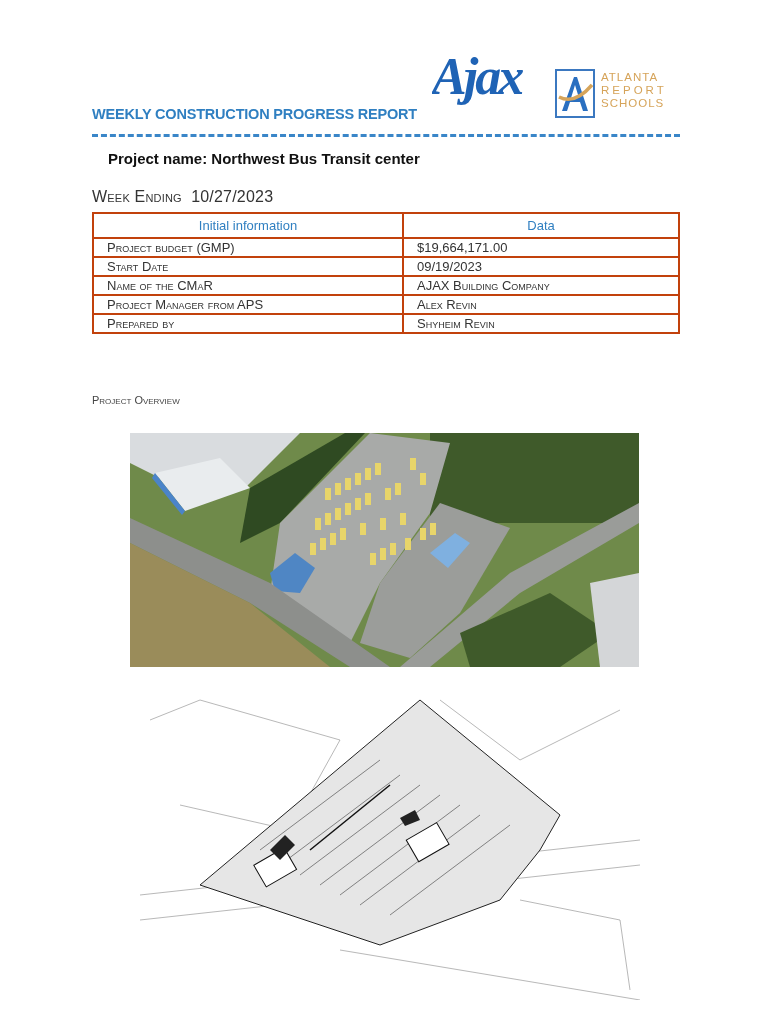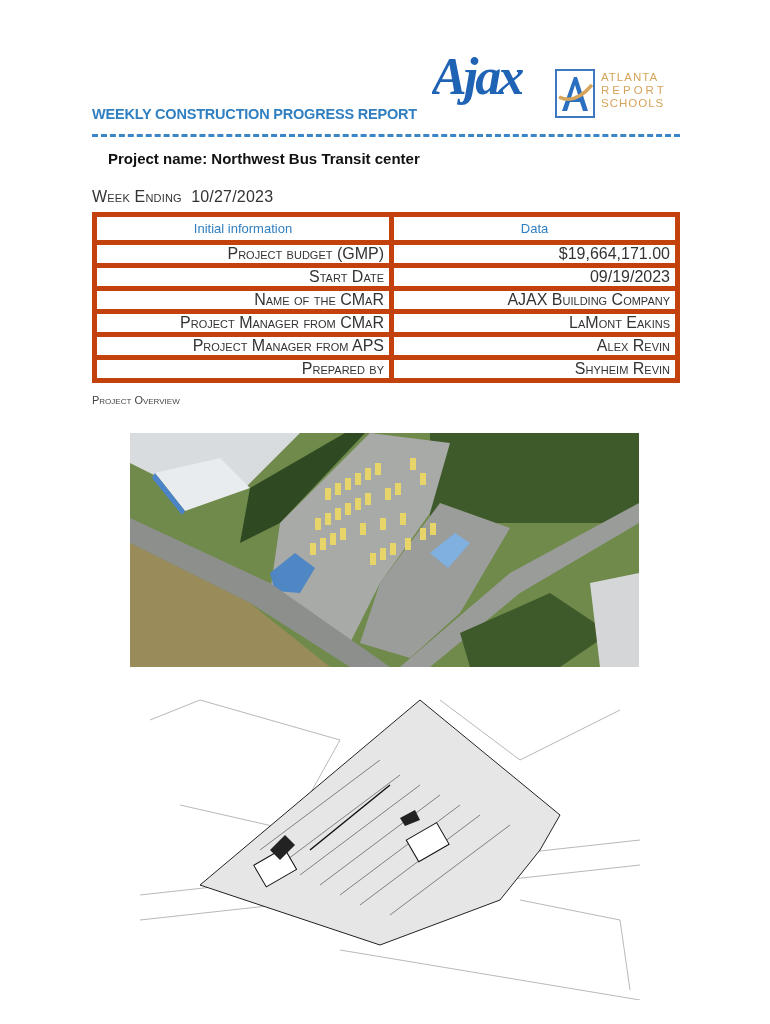--- a/index.html
+++ b/index.html
@@ -11,23 +11,23 @@
   .project-name { left:108px; top:150px; font-size:15px; font-weight:bold; color:#111; }
   .week { left:92px; top:188px; font-size:16px; color:#333; font-variant:small-caps; letter-spacing:0.2px; }
 
   
   .ajax { left:432px; top:46px; width:118px; height:64px; }
   .aps-box { left:555px; top:69px; width:40px; height:49px; border:2px solid #3b78c0; box-sizing:border-box; background:#fff; }
   .aps-text { left:601px; top:71px; font-size:11.5px; line-height:13px; color:#d6a45a; letter-spacing:1px; }
 
   
   table.info { position:absolute; left:92px; top:212px; width:588px; border-collapse:collapse; font-size:11px; }
-  table.info td, table.info th { border:5px solid #c2410c; padding:0 5px; height:17px; text-align:left; }
+  table.info td, table.info th { border:2px solid #c2410c; padding:0 13px; height:17px; text-align:left; }
   table.info th { font-weight:normal; color:#2f7fc1; font-size:13px; height:23px; text-align:center; }
-  table.info td { font-variant:small-caps; color:#333; font-size:16px;text-align:right; }
+  table.info td { font-variant:small-caps; color:#333; font-size:13px; }
   table.info td.val { font-variant:normal;margin-top:16px; }
   table.info td.val.sc { font-variant:small-caps; }
   table.info td.k { width:282px; }
 
   .overview-label { left:92px; top:394px; font-size:11px; font-variant:small-caps; color:#444; }
 
   .aerial { left:130px; top:433px; width:509px; height:234px; overflow:hidden; background:#8a9a6a; }
   .siteplan { left:140px; top:690px; width:500px; height:310px; overflow:hidden; background:#fff; }
 </style>
 </head>
@@ -72,24 +72,20 @@
     <td class="k">Project budget (GMP)</td>
     <td class="val">$19,664,171.00</td>
   </tr>
   <tr>
     <td class="k">Start Date</td>
     <td class="val">09/19/2023</td>
   </tr>
   <tr>
     <td class="k">Name of the CMaR</td>
     <td class="val sc">AJAX Building Company</td>
-  </tr>
-  <tr>
-    <td class="k">Project Manager from CMaR</td>
-    <td class="val sc">LaMont Eakins</td>
   </tr>
   <tr>
     <td class="k">Project Manager from APS</td>
     <td class="val sc">Alex Revin</td>
   </tr>
   <tr>
     <td class="k">Prepared by</td>
     <td class="val sc">Shyheim Revin</td>
   </tr>
 </tbody>

